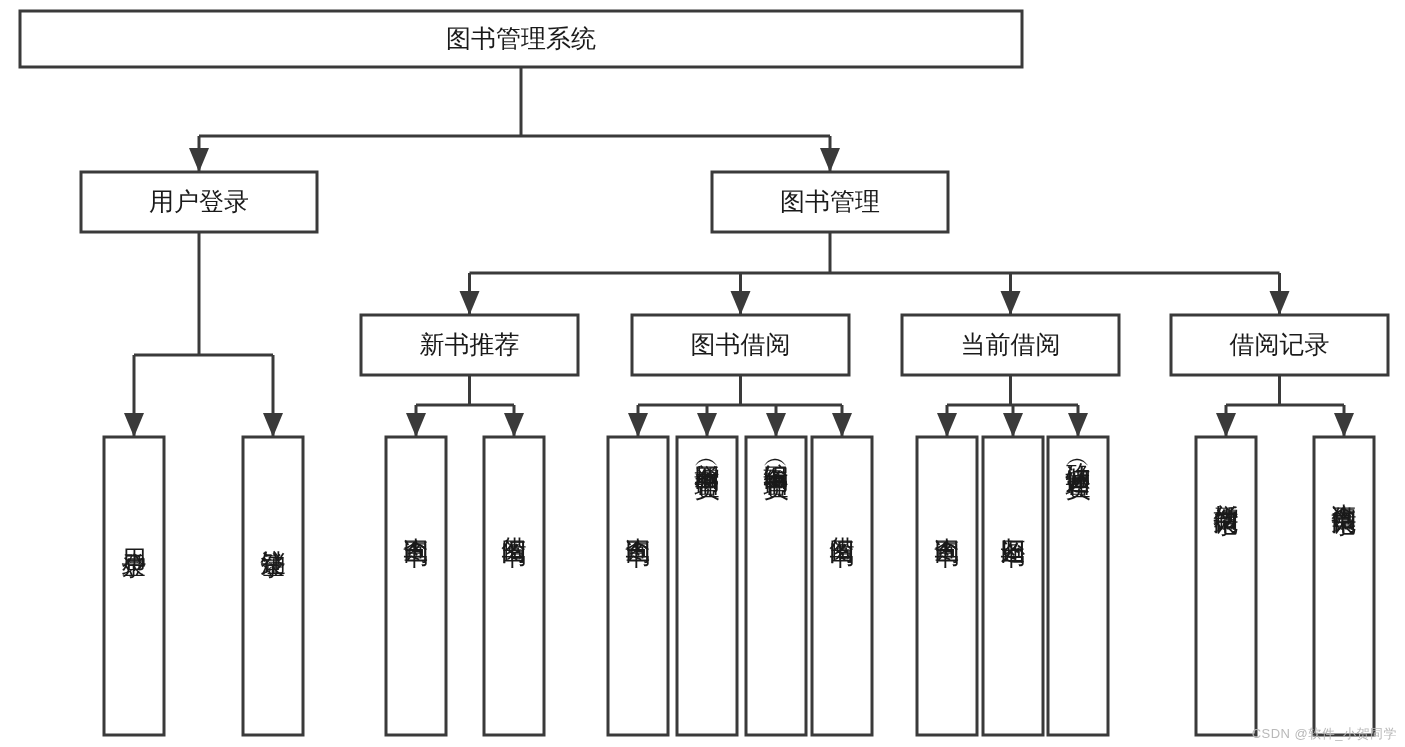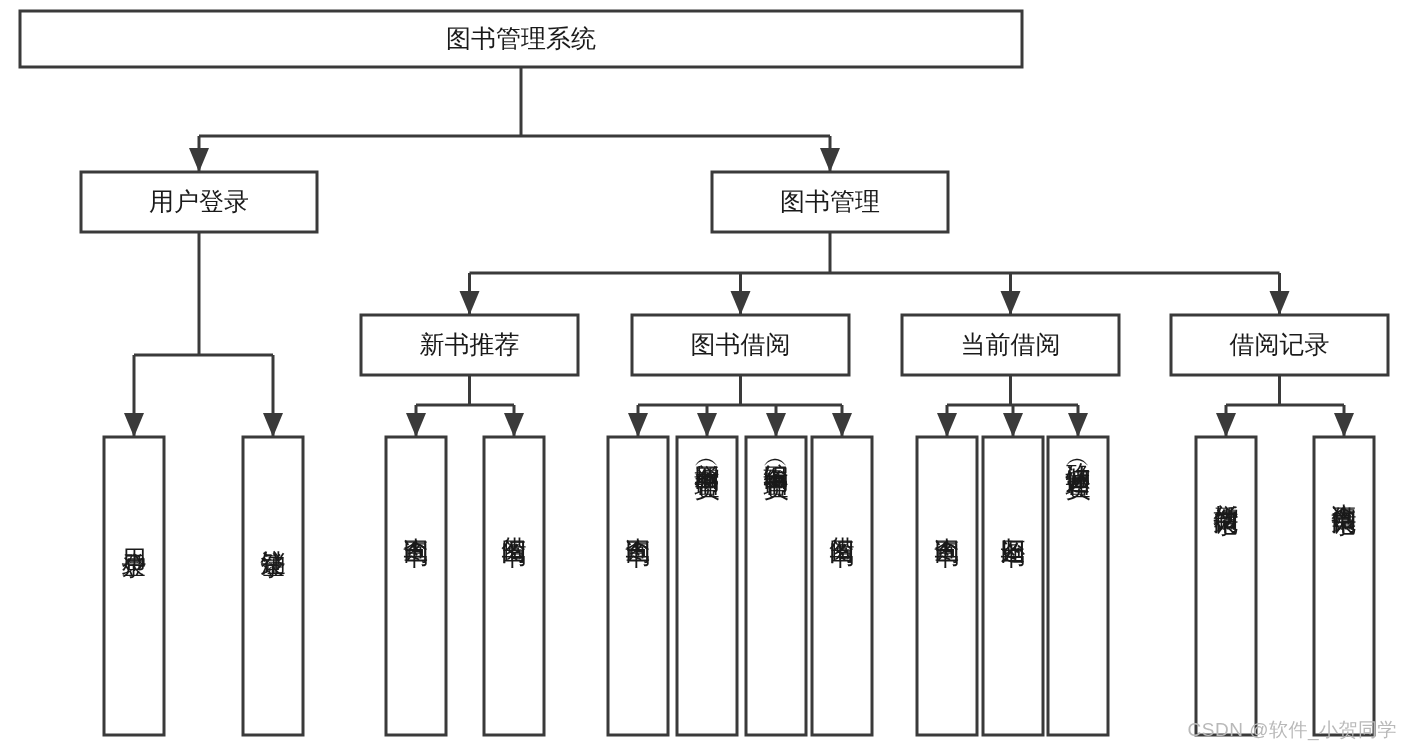--- a/index.html
+++ b/index.html
@@ -65,21 +65,21 @@
     line-height: 1.08;
     color: #1a1a1a;
     letter-spacing: 2px;
     white-space: nowrap;
   }
   .watermark {
     position: absolute;
     right: 8px;
     bottom: 4px;
     font-family: "Liberation Sans", "DejaVu Sans", sans-serif;
-    font-size: 19px;
+    font-size: 13px;
     color: #b9b9b9;
     letter-spacing: 0.5px;
     user-select: none;
   }
 </style>
 </head>
 <body>
 
 <div id="diagram-root">
 

